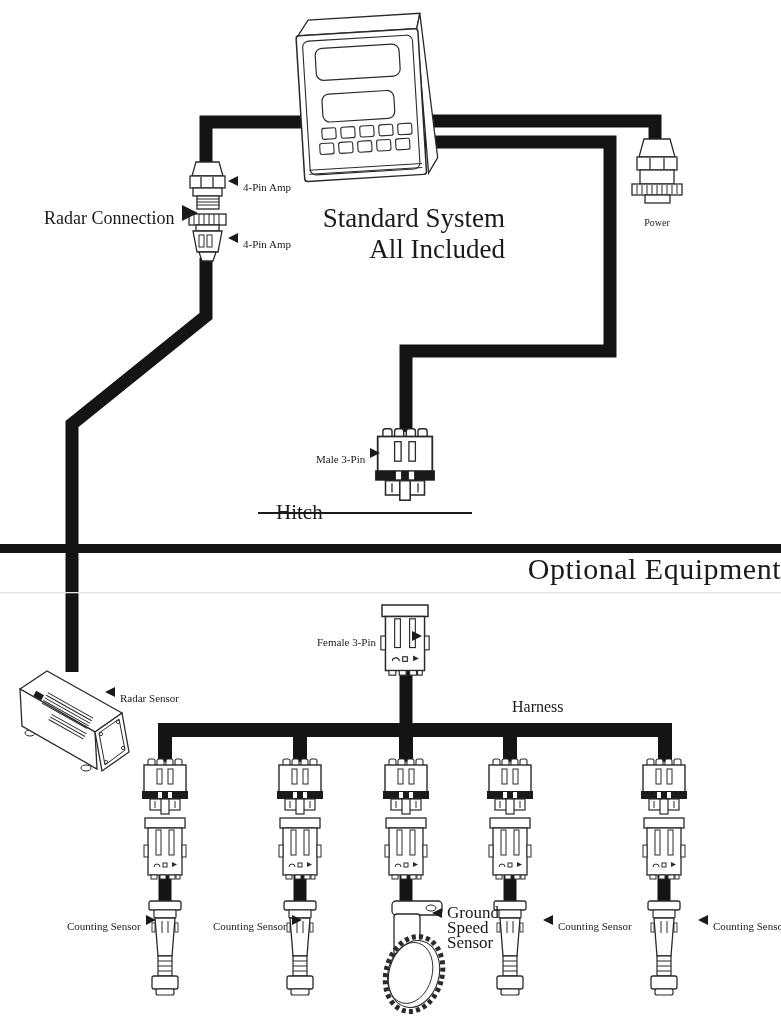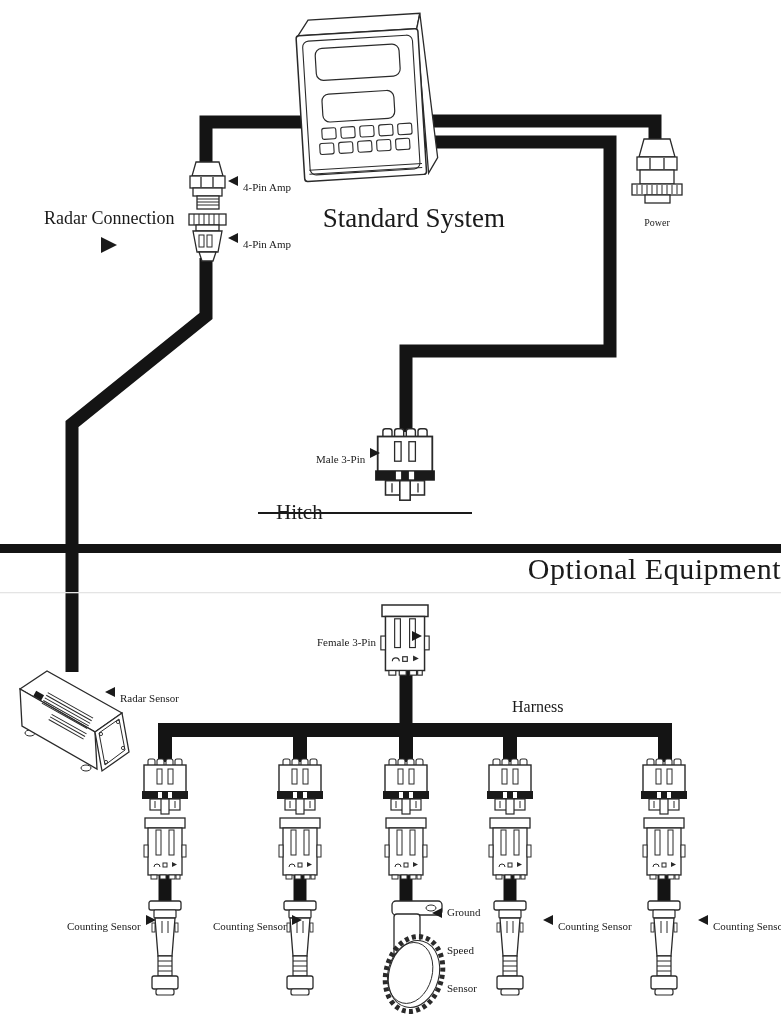--- a/index.html
+++ b/index.html
@@ -13,21 +13,21 @@
   .ar-l{width:0;height:0;border-top:5px solid transparent;border-bottom:5px solid transparent;
         border-right:10px solid #1a1a1a;flex:0 0 auto;}
   .ar-big{border-top-width:8px;border-bottom-width:8px;border-left-width:16px;}
   .fs-sm{font-size:11px;gap:5px;}
   .fs-md{font-size:18px;gap:8px;}
   .center-txt{display:block;text-align:right;}
   #lbl-standard{left:285px;top:203px;width:220px;font-size:27px;line-height:31px;}
   #lbl-optional{left:0;top:552px;width:781px;font-size:30px;letter-spacing:0.5px;}
   #lbl-hitch{left:276px;top:488px;font-size:21px;}
   #lbl-harness{left:512px;top:686px;font-size:16px;}
-  .gs-lines{display:flex;flex-direction:column;font-size:11px;line-height:15px;gap:23px;}
+  .gs-lines{display:flex;flex-direction:column;font-size:17px;line-height:15px;}
 </style>
 </head>
 <body>
 
 <div id="canvas">
 
 <svg class="art" width="781" height="1024" viewBox="0 0 781 1024">
   <defs>
 
     <g id="maleConn">
@@ -242,37 +242,38 @@
     <use href="#femaleConn" transform="translate(510,818)"></use>
     <use href="#countSensor" transform="translate(510,901)"></use>
   </g>
   <g>
     <use href="#maleConn" transform="translate(664,760)"></use>
     <use href="#femaleConn" transform="translate(664,818)"></use>
     <use href="#countSensor" transform="translate(664,901)"></use>
   </g>
 </svg>
 
-<div class="lbl fs-md" style="left:44px;top:196px;flex-direction:column;">
+<div class="lbl fs-md" style="left:44px;top:196px;">
   <span class="txt">Radar Connection</span>
   <span class="ar-r ar-big"></span>
 </div>
 
 <div class="lbl fs-sm" style="left:228px;top:169px;">
   <span class="ar-l"></span>
   <span class="txt">4-Pin Amp</span>
 </div>
 
 <div class="lbl fs-sm" style="left:228px;top:226px;">
   <span class="ar-l"></span>
   <span class="txt">4-Pin Amp</span>
 </div>
 
 <div id="lbl-standard" class="lbl" style="display:block;">
   <span class="center-txt">Standard System</span>
+  <span class="center-txt">All Included</span>
 </div>
 
 <div class="lbl" style="left:632px;top:205px;width:50px;justify-content:center;font-size:10px;">
   <span class="txt">Power</span>
 </div>
 
 <div class="lbl fs-sm" style="left:316px;top:441px;text-align:right;">
   <span class="txt">Male 3-Pin</span>
   <span class="ar-r"></span>
 </div>

